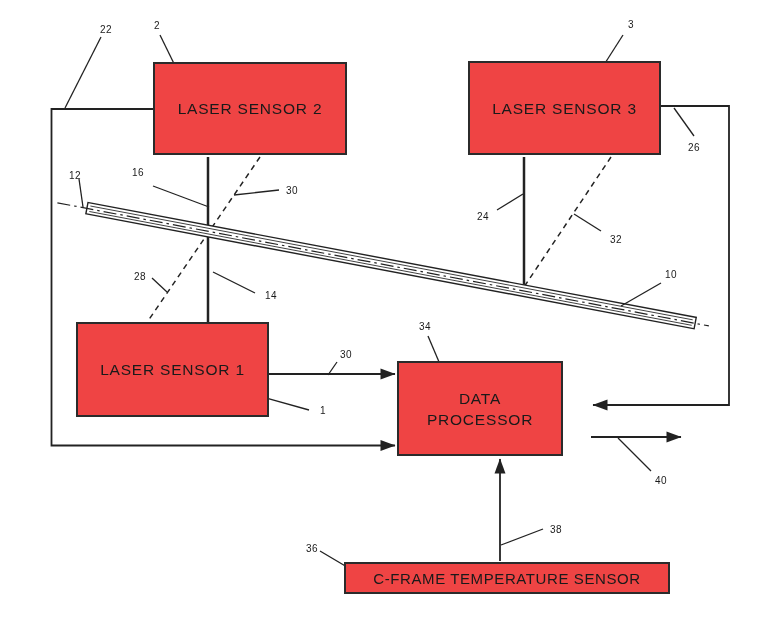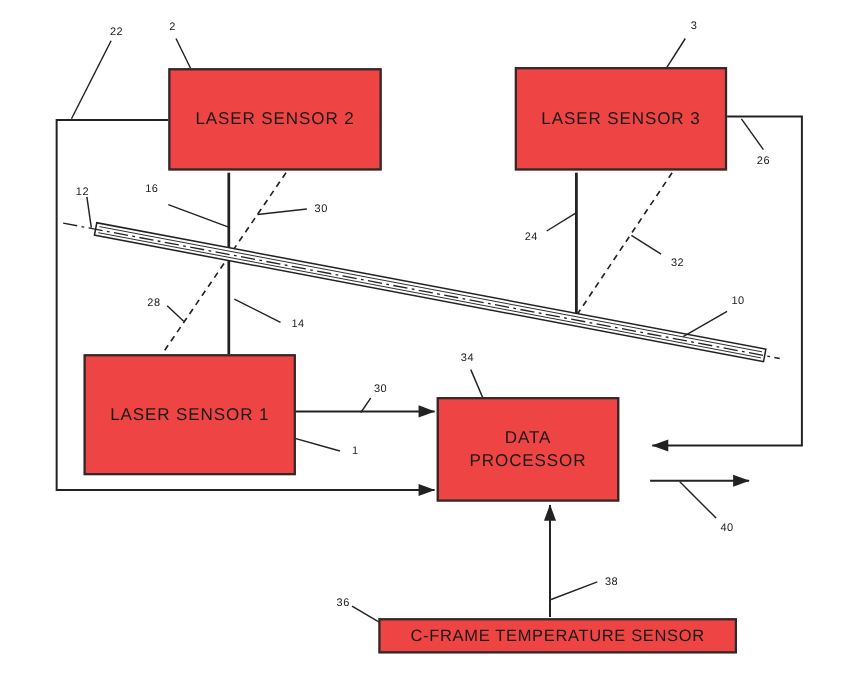--- a/index.html
+++ b/index.html
@@ -93,21 +93,21 @@
   </svg>
 
   <div class="box" style="left:153px;top:62px;width:194px;height:93px">
     <span>LASER SENSOR 2</span>
   </div>
 
   <div class="box" style="left:468px;top:61px;width:193px;height:94px">
     <span>LASER SENSOR 3</span>
   </div>
 
-  <div class="box" style="left:76px;top:322px;width:193px;height:110px">
+  <div class="box" style="left:76px;top:322px;width:193px;height:95px">
     <span>LASER SENSOR 1</span>
   </div>
 
   <div class="box" style="left:397px;top:361px;width:166px;height:95px">
     <span>DATA</span>
     <span>PROCESSOR</span>
   </div>
 
   <div class="box" style="left:344px;top:562px;width:326px;height:32px;font-size:15px;letter-spacing:0.6px">
     <span>C-FRAME TEMPERATURE SENSOR</span>

